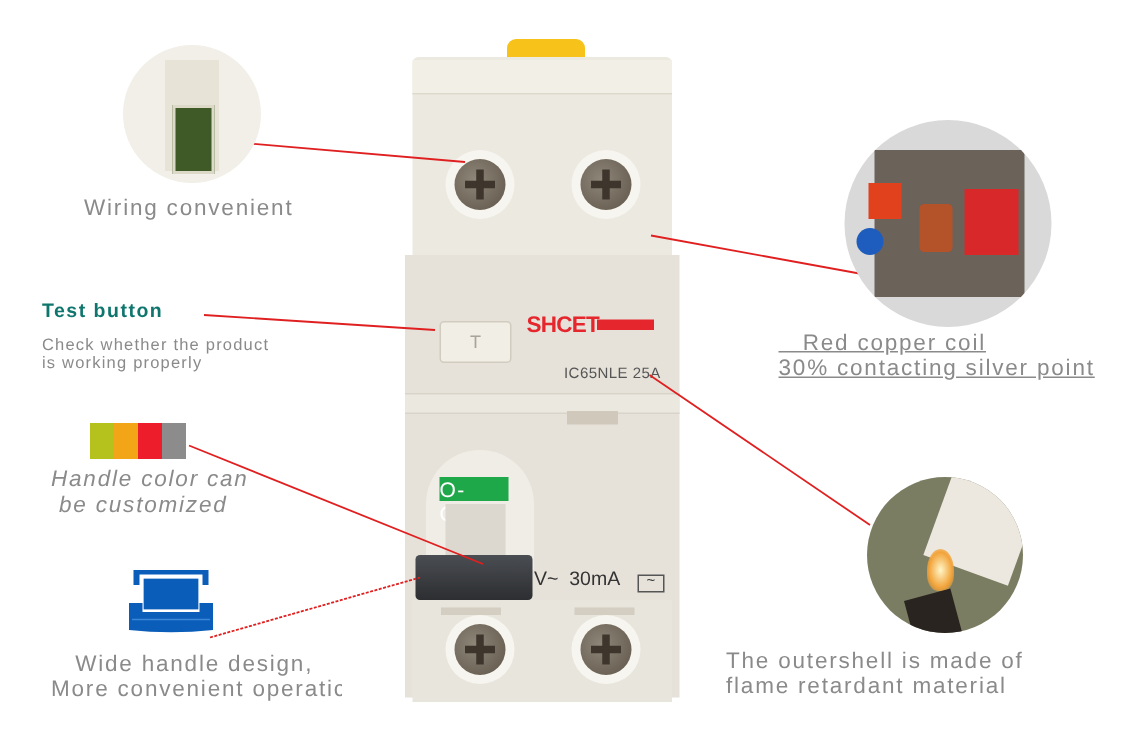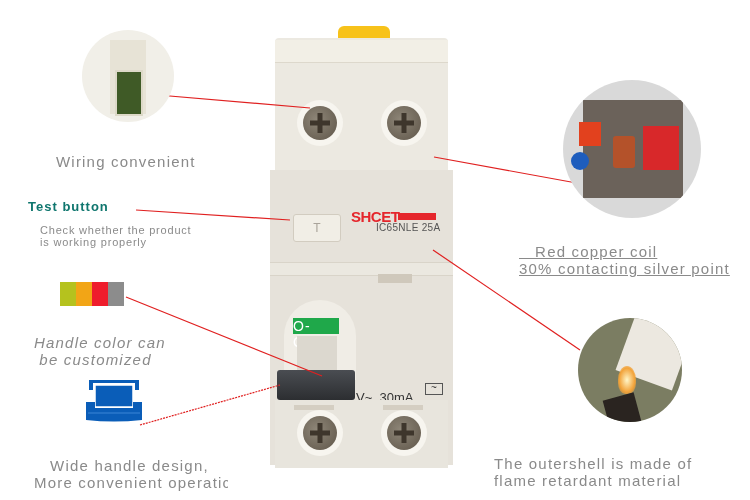--- a/index.html
+++ b/index.html
@@ -1,20 +1,20 @@
 <!DOCTYPE html>
 <html><head>
 <meta charset="utf-8">
 <style>
   html,body{margin:0;padding:0;background:#ffffff;}
   body{width:750px;height:500px;position:relative;overflow:hidden;font-family:"Liberation Sans",sans-serif;}
   .abs{position:absolute;}
-  .label{color:#8a8a8a;letter-spacing:1.2px;font-size:15px;line-height:17px;white-space:pre;margin-top:23px;}
+  .label{color:#8a8a8a;letter-spacing:1.2px;font-size:15px;line-height:17px;white-space:pre;}
   .title-bold{color:#0f766e;font-weight:bold;font-size:13px;letter-spacing:1px;}
-  .small{color:#8a8a8a;font-size:11px;line-height:12px;letter-spacing:0.8px;white-space:pre;margin-left:12px;}
+  .small{color:#8a8a8a;font-size:11px;line-height:12px;letter-spacing:0.8px;white-space:pre;}
   .circle{border-radius:50%;overflow:hidden;}
   
   .body-top{left:275px;top:38px;width:173px;height:135px;background:#ece9e1;border-radius:4px 4px 0 0;}
   .body-mid{left:270px;top:170px;width:183px;height:295px;background:#e6e2da;}
   .body-bot{left:275px;top:400px;width:173px;height:68px;background:#e8e5dd;}
   .screw-ring{width:46px;height:46px;border-radius:50%;background:#f7f5ef;display:flex;align-items:center;justify-content:center;}
   .screw{width:34px;height:34px;border-radius:50%;background:radial-gradient(circle at 40% 40%,#8e8678,#5e5548);position:relative;}
   .screw:before,.screw:after{content:"";position:absolute;background:#3e362c;left:50%;top:50%;transform:translate(-50%,-50%);}
   .screw:before{width:20px;height:5px;}
   .screw:after{width:5px;height:20px;}
@@ -41,30 +41,30 @@
   <div class="abs" style="left:270px;top:262px;width:183px;height:12px;background:#ebe8e0;border-top:1px solid #d9d4c9;border-bottom:1px solid #d9d4c9;"></div>
 
   <div class="abs" style="left:293px;top:214px;width:46px;height:26px;background:#f1eee6;border:1px solid #d2ccc0;border-radius:3px;display:flex;align-items:center;justify-content:center;color:#a9a39a;font-size:12px;">
     <span>T</span>
   </div>
 
   <div class="abs" style="left:351px;top:208px;color:#e5262c;font-weight:bold;font-size:15px;letter-spacing:-0.5px;">
     <span>SHCET</span>
   </div>
   <div class="abs" style="left:398px;top:213px;width:38px;height:7px;background:#e5262c;"></div>
-  <div class="abs" style="left:376px;top:222px;color:#555;font-size:10px;letter-spacing:0.3px;">IC65NLE 25A</div>
+  <div class="abs" style="left:376px;top:244px;color:#555;font-size:10px;letter-spacing:0.3px;">IC65NLE 25A</div>
   <div class="abs" style="left:378px;top:274px;width:34px;height:9px;background:#cfc8bb;"></div>
 
   <div class="abs" style="left:284px;top:300px;width:72px;height:80px;background:#f0ede6;border-radius:36px 36px 0 0;"></div>
   <div class="abs" style="left:293px;top:318px;width:46px;height:16px;background:#1fa84a;color:#fff;font-size:14px;letter-spacing:1px;text-align:left;line-height:16px;">
     <span>O-OFF</span>
   </div>
   <div class="abs" style="left:297px;top:336px;width:40px;height:36px;background:#dcd8cf;"></div>
   <div class="abs" style="left:277px;top:370px;width:78px;height:30px;background:linear-gradient(#4a4d52,#2c2e31);border-radius:3px;"></div>
-  <div class="abs" style="left:356px;top:378px;color:#333;font-size:13px;white-space:pre;margin-top:12px;">V~  30mA</div>
+  <div class="abs" style="left:356px;top:378px;color:#333;font-size:13px;white-space:pre;">V~  30mA</div>
   <div class="abs" style="left:425px;top:383px;width:16px;height:10px;border:1px solid #555;font-size:10px;line-height:8px;text-align:center;color:#333;">~</div>
 
   <div class="abs body-bot"></div>
   <div class="abs" style="left:294px;top:405px;width:40px;height:5px;background:#d4cec2;"></div>
   <div class="abs" style="left:383px;top:405px;width:40px;height:5px;background:#d4cec2;"></div>
   <div class="abs screw-ring" style="left:297px;top:410px;">
       <div class="screw"></div>
     </div>
   <div class="abs screw-ring" style="left:381px;top:410px;">
       <div class="screw"></div>
@@ -119,14 +119,14 @@
   <div class="abs" style="left:8px;top:72px;width:18px;height:18px;border-radius:50%;background:#1e5dbd;"></div>
 </div>
 <div class="abs label" style="left:519px;top:220px;text-decoration:underline;">   Red copper coil
 30% contacting silver point</div>
 
 <div class="abs circle" style="left:578px;top:318px;width:104px;height:104px;background:#7b7d62;">
   <div class="abs" style="left:46px;top:4px;width:60px;height:60px;background:#ece8e0;transform:rotate(20deg);"></div>
   <div class="abs" style="left:40px;top:48px;width:18px;height:28px;border-radius:50% 50% 40% 40%;background:radial-gradient(#fff6c8,#f2a33a 60%,rgba(242,163,58,0));"></div>
   <div class="abs" style="left:28px;top:78px;width:32px;height:30px;background:#2a2420;transform:rotate(-15deg);"></div>
 </div>
-<div class="abs label" style="left:494px;top:432px;">The outershell is made of
+<div class="abs label" style="left:484px;top:432px;">The outershell is made of
 flame retardant material</div>
 
 </body></html>

